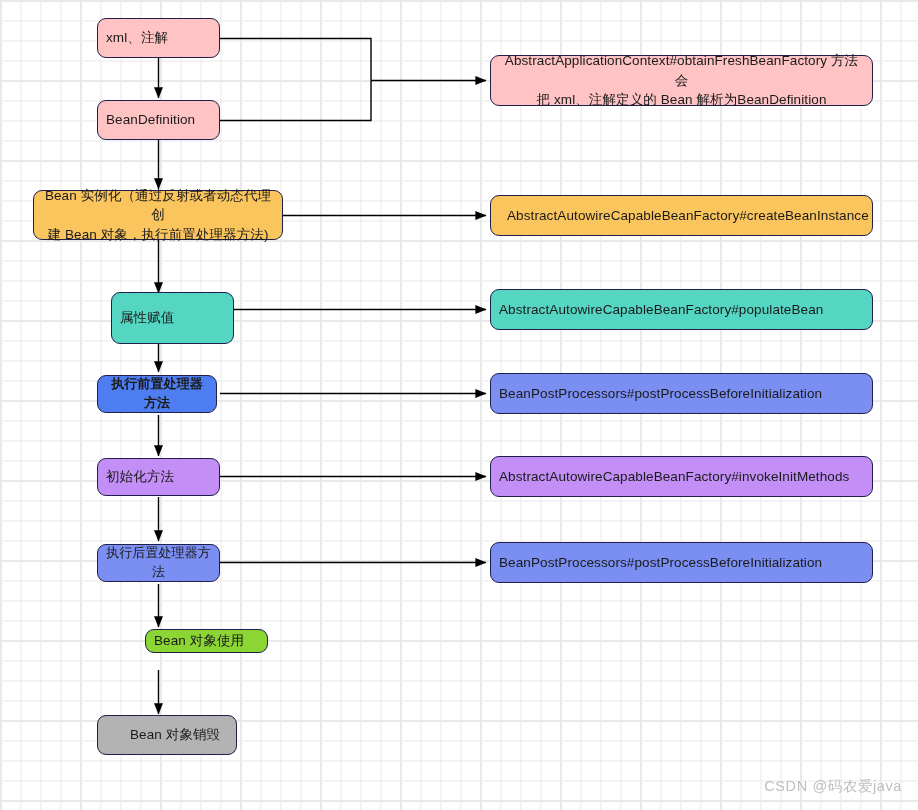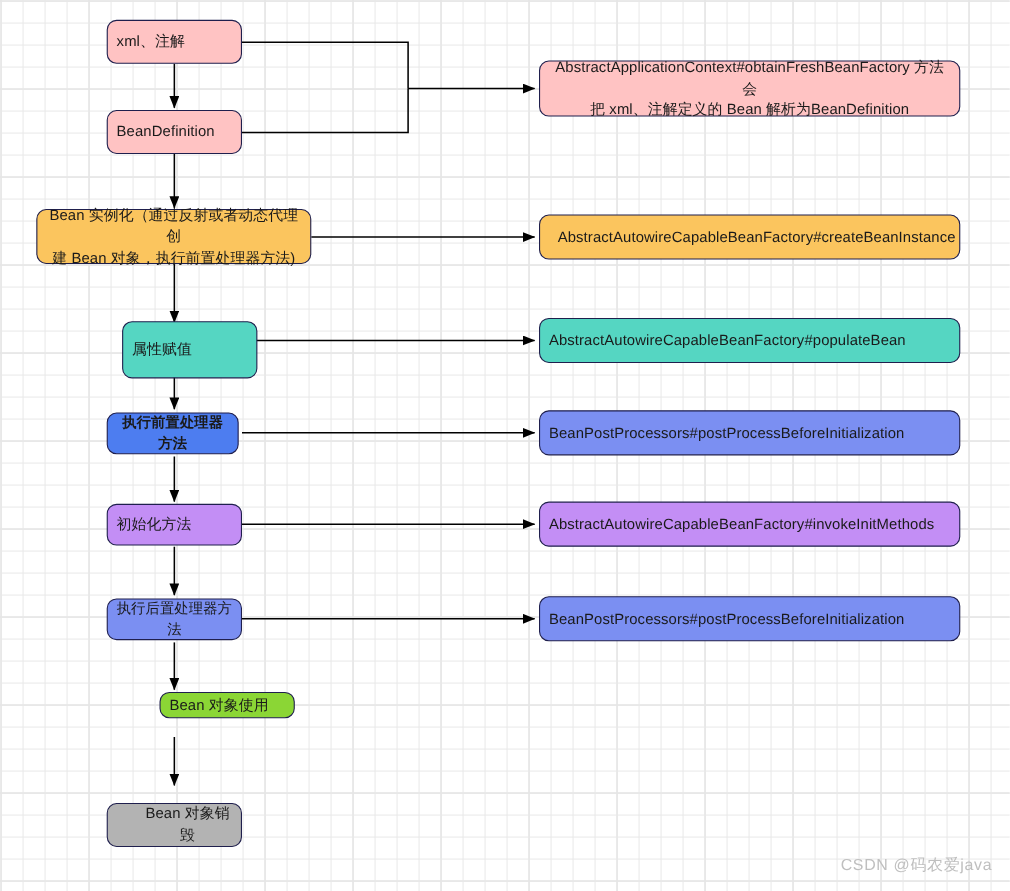--- a/index.html
+++ b/index.html
@@ -131,21 +131,21 @@
   </div>
 
   <div class="node small" style="left:97px; top:544px; width:123px; height:38px; background:#7b8ff2;">
     <span>执行后置处理器方法</span>
   </div>
 
   <div class="node" style="left:97px; top:629px; width:123px; height:24px; background:#8bd635;margin-left:48px;">
     <span>Bean 对象使用</span>
   </div>
 
-  <div class="node" style="left:97px; top:730px; width:123px; height:40px; background:#b3b3b3;padding-left:32px;">
+  <div class="node" style="left:97px; top:715px; width:140px; height:40px; background:#b3b3b3;padding-left:32px;">
     <span>Bean 对象销毁</span>
   </div>
 
   <div class="node wide-note" style="left:490px; top:55px; width:383px; height:51px; background:#ffc3c3;">
     <span>AbstractApplicationContext#obtainFreshBeanFactory 方法会
 把 xml、注解定义的 Bean 解析为BeanDefinition</span>
   </div>
 
   <div class="node wide-note" style="left:490px; top:195px; width:383px; height:41px; background:#fbc55e;padding-left:16px;">
     <span>AbstractAutowireCapableBeanFactory#createBeanInstance</span>

